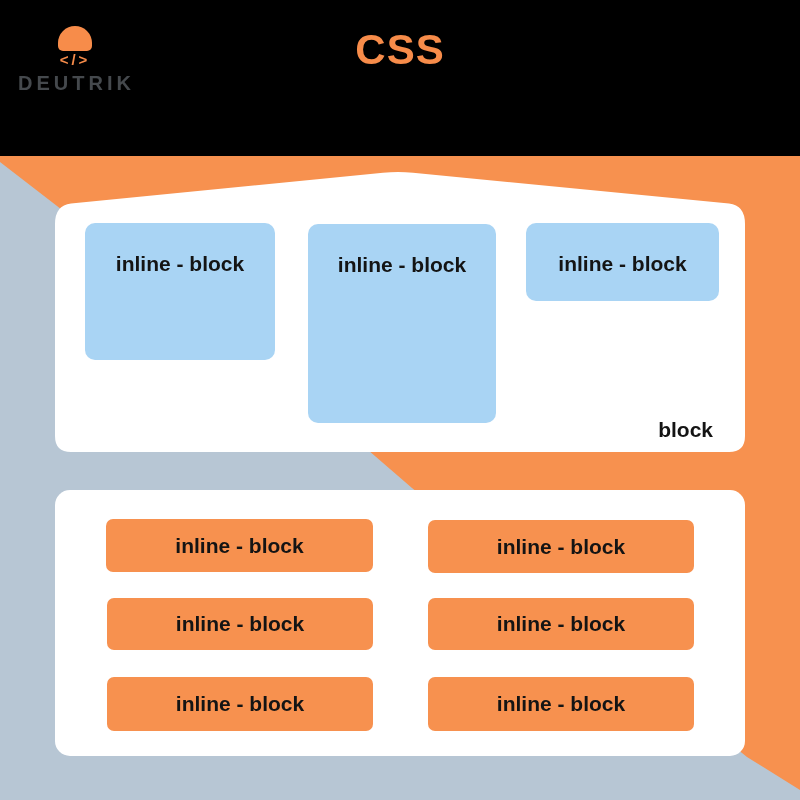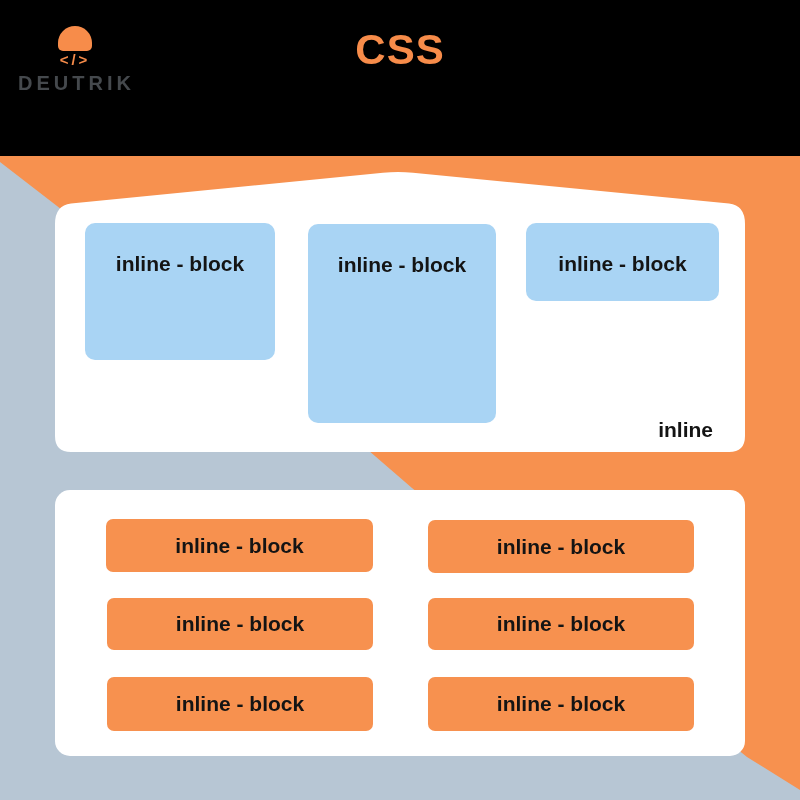--- a/index.html
+++ b/index.html
@@ -65,21 +65,21 @@
   <div class="logo">
     <div class="logo-dome"></div>
     <span class="logo-code">&lt;/&gt;</span>
     <span class="logo-brand">DEUTRIK</span>
   </div>
   <div class="title">CSS</div>
 
   <div class="box-blue bb1">inline - block</div>
   <div class="box-blue bb2">inline - block</div>
   <div class="box-blue bb3">inline - block</div>
-  <div class="block-label">inline</div>
+  <div class="block-label">block</div>
 
   <div class="box-orange ob-r1c1">inline - block</div>
   <div class="box-orange ob-r1c2">inline - block</div>
   <div class="box-orange ob-r2c1">inline - block</div>
   <div class="box-orange ob-r2c2">inline - block</div>
   <div class="box-orange ob-r3c1">inline - block</div>
   <div class="box-orange ob-r3c2">inline - block</div>
 
 </div>
 

